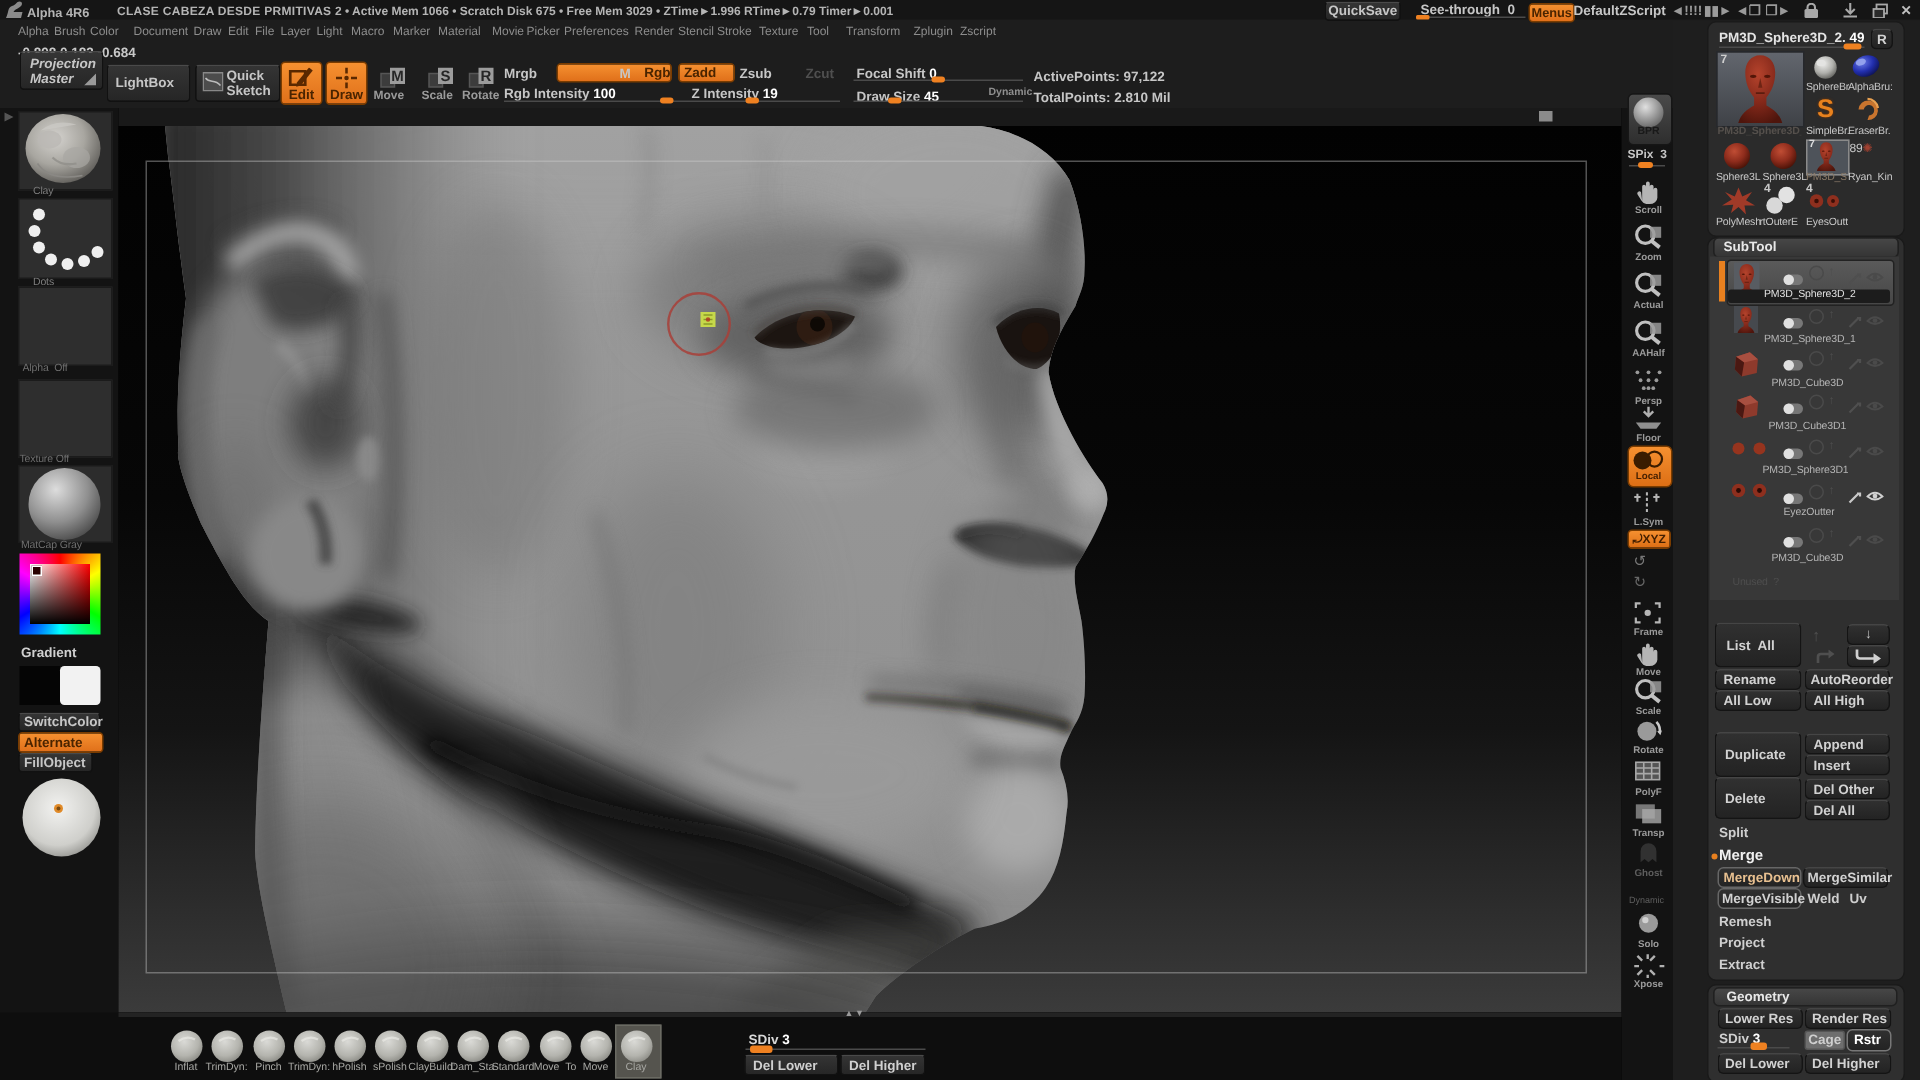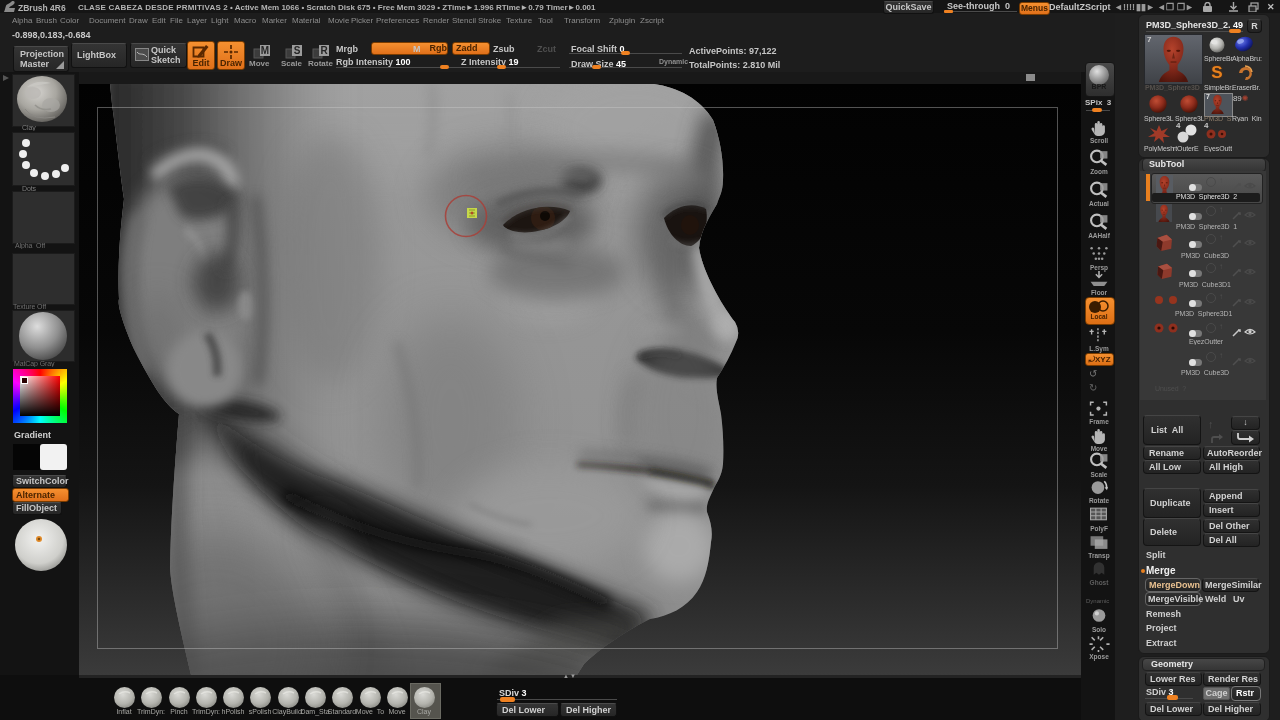--- a/index.html
+++ b/index.html
@@ -19,21 +19,21 @@
 .shdr{position:absolute;background:linear-gradient(#474747,#353535);border:1px solid #202020;
  border-radius:4px;color:#e8e8e8;font-weight:bold;font-size:9px;}
 .tlbl{position:absolute;color:#b8b8b8;font-size:7px;white-space:nowrap;overflow:hidden;letter-spacing:-.1px;}
 </style></head>
 <body>
 <div id="root">
 
 <div class="a" style="left:0;top:0;width:1280px;height:72px;background:#1d1d1d;"></div>
 <div class="a" style="left:0;top:0;width:1280px;height:13px;background:#151515;"></div>
 
-<div class="lbl" style="left:18px;top:2.5px;font-size:8.5px;color:#b4b4b4;">ZBrush 4R6</div>
+<div class="lbl" style="left:18px;top:2.5px;font-size:8.5px;color:#b4b4b4;">Alpha 4R6</div>
 <div class="lbl" style="left:78px;top:2.5px;font-size:8px;color:#b4b4b4;letter-spacing:.2px;">CLASE CABEZA DESDE PRMITIVAS 2</div>
 <div class="lbl" style="left:230px;top:2.5px;font-size:8px;color:#b4b4b4;">• Active Mem 1066 • Scratch Disk 675 • Free Mem 3029 • ZTime►1.996 RTime►0.79 Timer►0.001</div>
 <svg class="a" style="left:2px;top:0;" width="15" height="13" viewBox="0 0 15 13">
       <path d="M2 12 C4 8 3 5 6 4 C9 3 9 1 11 1 C13 1 13 3 12 4 C10 6 8 6 7 8 L13 8 L12 12 Z" fill="#8a8a8a"></path>
     </svg>
 <div class="b" style="left:883px;top:1px;width:49px;height:11px;text-align:center;line-height:11px;">QuickSave</div>
 <div class="lbl" style="left:947px;top:1px;">See-through&nbsp; 0</div>
 <div class="trk" style="left:944px;top:11px;width:73px;"></div>
 <div class="a" style="left:944px;top:10px;width:9px;height:3px;background:#ef8121;border-radius:1px;"></div>
 <div class="ob" style="left:1019px;top:2px;width:29px;height:11px;line-height:11px;font-size:8.5px;">Menus</div>
@@ -76,21 +76,21 @@
       <div class="dim" style="left:478px;top:16px;font-size:8px;color:#8d8d8d;">Stroke</div>
       <div class="dim" style="left:506px;top:16px;font-size:8px;color:#8d8d8d;">Texture</div>
       <div class="dim" style="left:538px;top:16px;font-size:8px;color:#8d8d8d;">Tool</div>
       <div class="dim" style="left:564px;top:16px;font-size:8px;color:#8d8d8d;">Transform</div>
       <div class="dim" style="left:609px;top:16px;font-size:8px;color:#8d8d8d;">Zplugin</div>
       <div class="dim" style="left:640px;top:16px;font-size:8px;color:#8d8d8d;">Zscript</div>
     </div>
 
 <div class="lbl" style="left:12px;top:30px;color:#c9c9c9;">-0.898,0.183,-0.684</div>
 
-<div class="b" style="left:13px;top:46px;width:54px;height:24px;padding-left:0;">
+<div class="b" style="left:13px;top:34px;width:54px;height:24px;padding-left:0;font-style:italic;">
  <div style="margin:2px 0 0 6px;line-height:10px;">Projection<br>Master</div>
  <svg class="a" style="right:3px;bottom:2px;" width="9" height="8">
         <path d="M8 0 L8 8 L0 8 Z" fill="#9a9a9a"></path>
       </svg>
     </div>
 <div class="b" style="left:71px;top:43px;width:54px;height:23px;">
       <div style="margin:6px 0 0 5px;">LightBox</div>
     </div>
 <div class="b" style="left:130px;top:43px;width:55px;height:23px;">
  <svg class="a" style="left:4px;top:4px" width="14" height="13">

